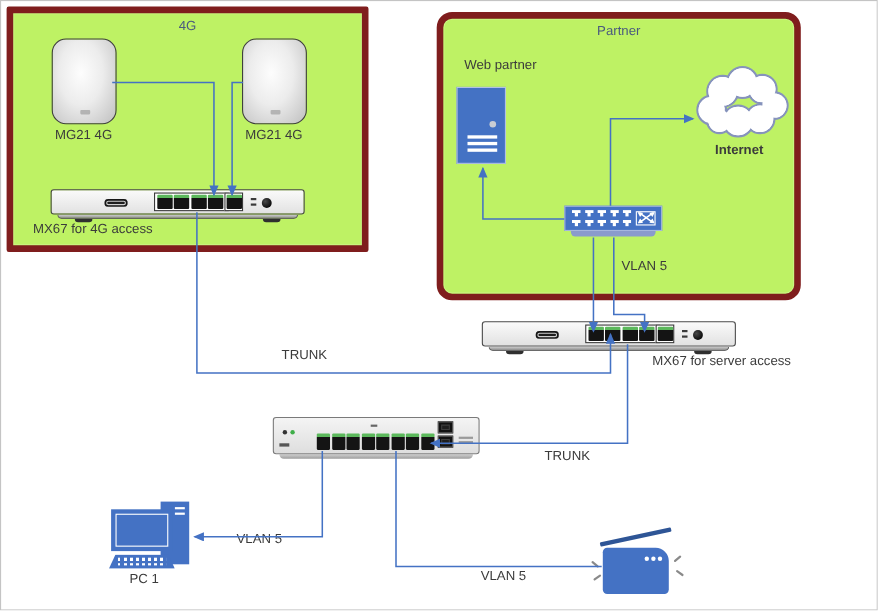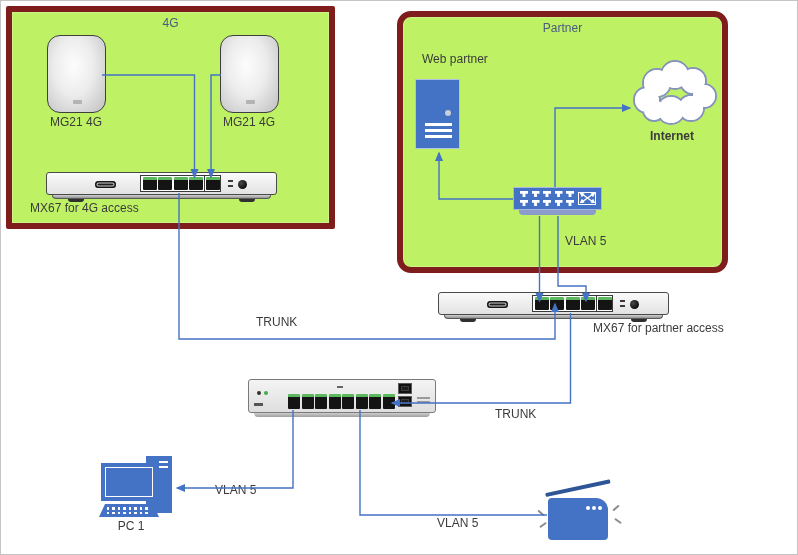--- a/index.html
+++ b/index.html
@@ -218,21 +218,21 @@
       <div class="mx-wan">
         <div class="eport"></div>
       </div>
       <div class="mx-ind"></div>
       <div class="mx-pwr"></div>
     </div>
     <div class="mx-base"></div>
     <div class="mx-foot f-l"></div>
     <div class="mx-foot f-r"></div>
   </div>
-  <div class="lbl" style="left:592px;top:320px;">MX67 for partner access</div>
+  <div class="lbl" style="left:592px;top:320px;">MX67 for server access</div>
 
   <div class="lbl" style="left:255px;top:314px;">TRUNK</div>
   <div class="lbl" style="left:494px;top:406px;">TRUNK</div>
 
   <div class="lansw">
     <div class="sw-body">
       <div class="sw-led led-dark"></div>
       <div class="sw-led led-green"></div>
       <div class="sw-dash"></div>
       <div class="sw-topdash"></div>

